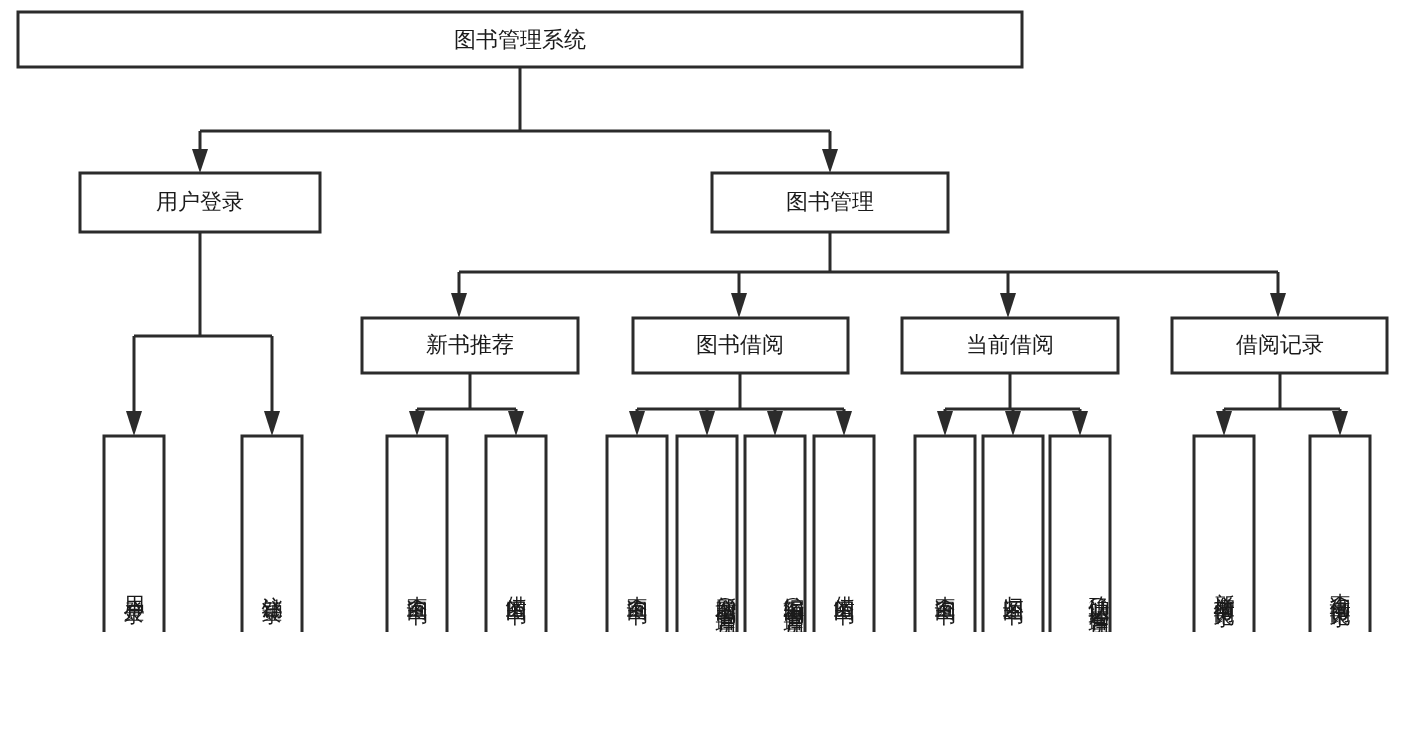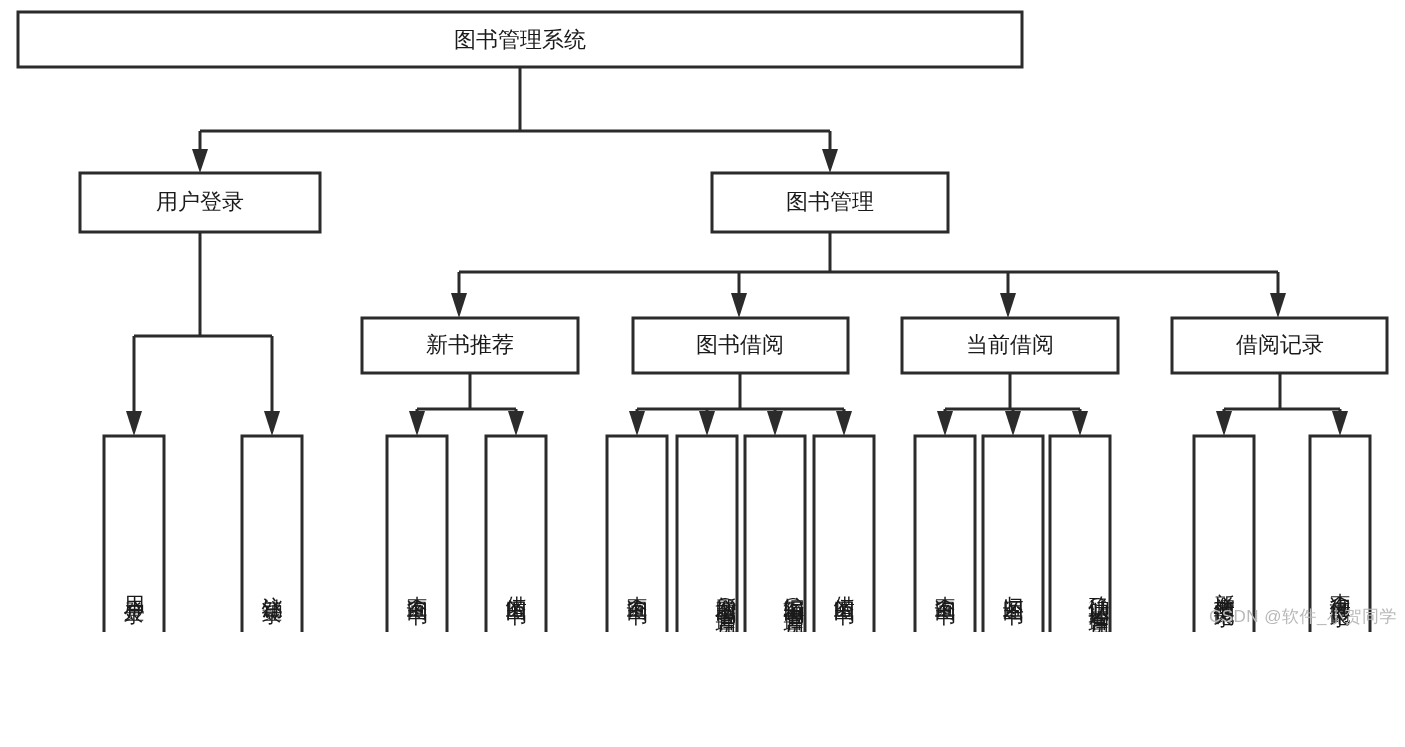--- a/index.html
+++ b/index.html
@@ -185,14 +185,13 @@
   <div class="leaf-label" style="left:607px; top:436px; width:60px; height:298px;">查询图书</div>
   <div class="leaf-label" style="left:677px; top:436px; width:60px; height:298px; align-items:flex-start; padding-top:14px; box-sizing:border-box;">新增图书（管理员）</div>
   <div class="leaf-label" style="left:745px; top:436px; width:60px; height:298px; align-items:flex-start; padding-top:14px; box-sizing:border-box;">编辑图书（管理员）</div>
   <div class="leaf-label" style="left:814px; top:436px; width:60px; height:298px;">借阅图书</div>
   <div class="leaf-label" style="left:915px; top:436px; width:60px; height:298px;">查询图书</div>
   <div class="leaf-label" style="left:983px; top:436px; width:60px; height:298px;">归还图书</div>
   <div class="leaf-label" style="left:1050px; top:436px; width:60px; height:298px; align-items:flex-start; padding-top:14px; box-sizing:border-box;">确认归还（管理员）</div>
   <div class="leaf-label" style="left:1194px; top:436px; width:60px; height:298px;">新增借阅记录</div>
   <div class="leaf-label" style="left:1310px; top:436px; width:60px; height:298px;">查询借阅记录</div>
 
-  <div class="watermark">CSDN @软件_小贺同学</div>
 </div>
 
 </body></html>

